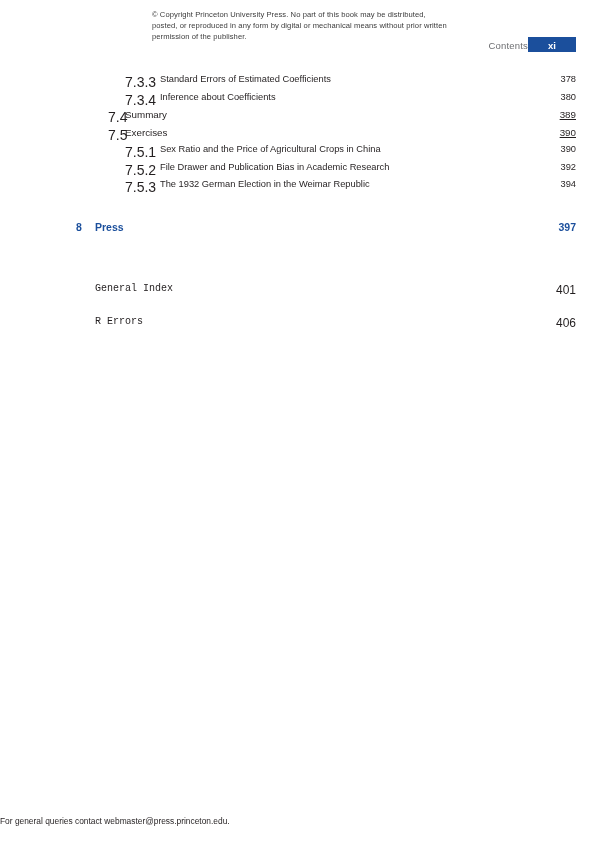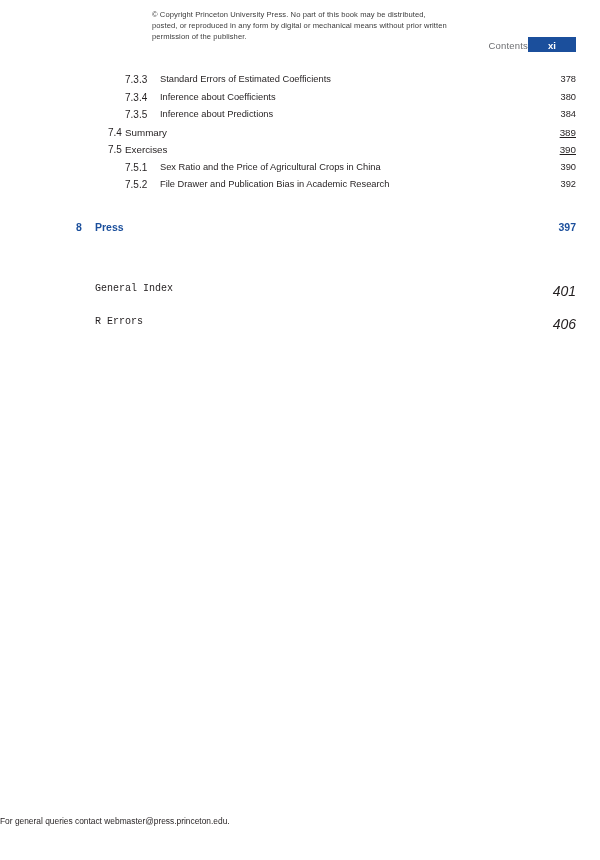--- a/index.html
+++ b/index.html
@@ -78,21 +78,21 @@
     left: 0;
     top: 74px;
     width: 600px;
   }
   .toc-row {
     position: relative;
     height: 17.5px;
   }
   .toc-row .num {
     position: absolute;
-    font-size: 10px;
+    font-size: 14px;
     color: #231f20;
   }
   .toc-row .label {
     position: absolute;
     font-size: 9.3px;
     color: #231f20;
     white-space: nowrap;
   }
   .toc-row .page-no {
     position: absolute;
@@ -129,21 +129,21 @@
     color: #1b4f9c;
   }
   .lvl1 .page-no {
     font-size: 10.5px;
     font-weight: bold;
     color: #1b4f9c;
   }
 
   
   .backmatter .label { left: 95px; font-size: 10px; font-family: Liberation Mono, monospace; }
-  .backmatter .page-no { font-size: 14px; font-style: italic; }
+  .backmatter .page-no { font-size: 12px; }
 
   .spacer-lg { height: 24px; }
   .spacer-md { height: 16px; }
 
   
   .footer {
     position: absolute;
     left: 0;
     bottom: 34px;
     width: 600px;
@@ -172,25 +172,20 @@
       <span class="label">Standard Errors of Estimated Coefficients</span>
       <span class="page-no">378</span>
     </div>
 
     <div class="toc-row lvl3">
       <span class="num">7.3.4</span>
       <span class="label">Inference about Coefficients</span>
       <span class="page-no">380</span>
     </div>
 
-    <div class="toc-row lvl3">
-      <span class="num">7.3.5</span>
-      <span class="label">Inference about Predictions</span>
-      <span class="page-no">384</span>
-    </div>
 
     <div class="toc-row lvl2">
       <span class="num">7.4</span>
       <span class="label">Summary</span>
       <span class="page-no">389</span>
     </div>
 
     <div class="toc-row lvl2">
       <span class="num">7.5</span>
       <span class="label">Exercises</span>
@@ -202,20 +197,25 @@
       <span class="label">Sex Ratio and the Price of Agricultural Crops in China</span>
       <span class="page-no">390</span>
     </div>
 
     <div class="toc-row lvl3">
       <span class="num">7.5.2</span>
       <span class="label">File Drawer and Publication Bias in Academic Research</span>
       <span class="page-no">392</span>
     </div>
 
+    <div class="toc-row lvl3">
+      <span class="num">7.5.3</span>
+      <span class="label">The 1932 German Election in the Weimar Republic</span>
+      <span class="page-no">394</span>
+    </div>
 
     <div class="spacer-lg"></div>
 
     <div class="toc-row lvl1">
       <span class="num">8</span>
       <span class="label">Press</span>
       <span class="page-no">397</span>
     </div>
 
     <div class="spacer-lg"></div>

